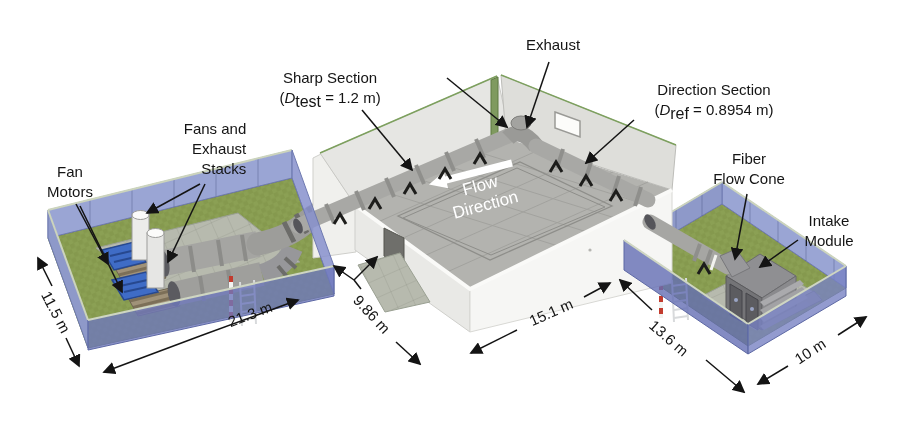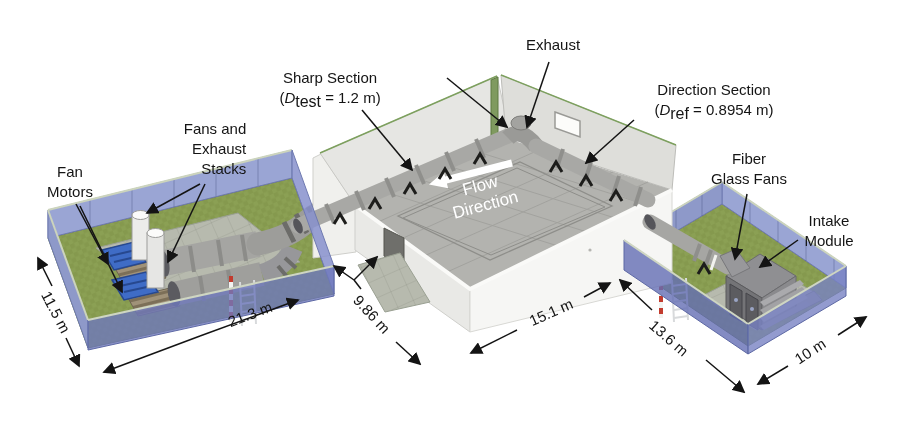--- a/index.html
+++ b/index.html
@@ -288,21 +288,21 @@
 
 <div class="label" style="left:70px;top:162px;">Fan
 Motors</div>
 <div class="label" style="left:215px;top:119px;text-align:right;">Fans and
 Exhaust
 Stacks</div>
 <div class="label" style="left:330px;top:68px;"><span>Sharp Section</span><br><span>(</span><i>D</i><sub>test</sub><span> = 1.2 m)</span></div>
 <div class="label" style="left:553px;top:35px;">Exhaust</div>
 <div class="label" style="left:714px;top:80px;"><span>Direction Section</span><br><span>(</span><i>D</i><sub>ref</sub><span> = 0.8954 m)</span></div>
 <div class="label" style="left:749px;top:149px;">Fiber
-Glass Fans</div>
+Flow Cone</div>
 <div class="label" style="left:829px;top:211px;">Intake
 Module</div>
 
 <div class="flow" style="left:483px;top:196px;transform:translate(-50%,-50%) rotate(-15deg);">Flow
 Direction</div>
 
 <div class="dim" style="left:56px;top:312px;transform:translate(-50%,-50%) rotate(62deg);">11.5 m</div>
 <div class="dim" style="left:250px;top:314px;transform:translate(-50%,-50%) rotate(-21deg);">21.3 m</div>
 <div class="dim" style="left:372px;top:314px;transform:translate(-50%,-50%) rotate(47deg);">9.86 m</div>
 <div class="dim" style="left:551px;top:312px;transform:translate(-50%,-50%) rotate(-24deg);">15.1 m</div>

